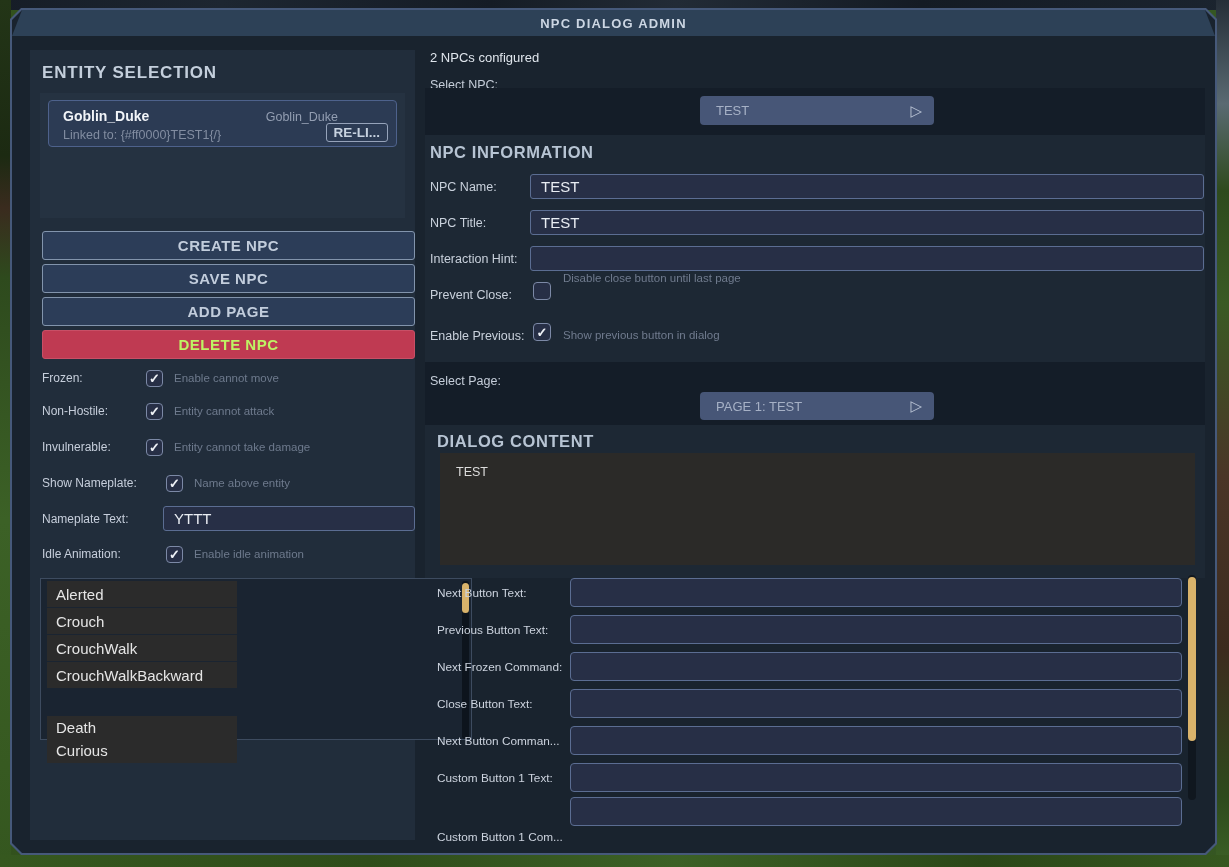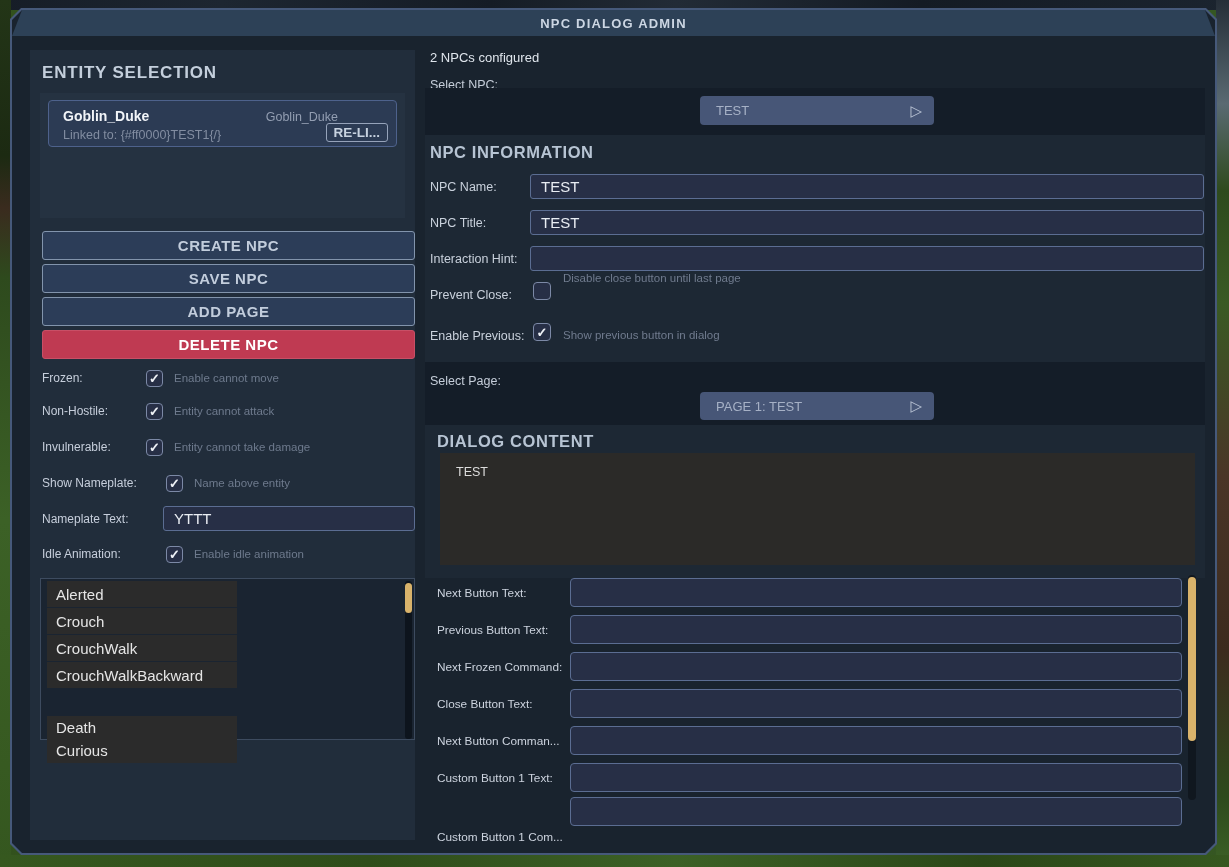--- a/index.html
+++ b/index.html
@@ -39,36 +39,36 @@
     background:#2c3b54; border:1.5px solid #4e628c; border-radius:4px; }
   .entity-name { position:absolute; left:14px; top:7px; font-size:14px; font-weight:bold; color:#f1f4f8; }
   .entity-type { position:absolute; right:58px; top:9px; font-size:12.5px; color:#939eb2; }
   .entity-linked { position:absolute; left:14px; top:27px; font-size:12.5px; color:#828da1; }
   .relink-btn { position:absolute; right:8px; top:22px; font-size:13.5px; font-weight:bold; color:#c7d2e0;
     border:1.5px solid #96a3ba; border-radius:3px; padding:1px 7px; background:transparent; cursor:pointer; }
 
   .lp-btn { position:absolute; left:12px; width:373px; height:29px; background:#2c3d58;
     border:1.5px solid #8294ac; border-radius:3px; color:#c2cddc; font-size:15px; font-weight:bold;
     letter-spacing:.5px; display:flex; align-items:center; justify-content:center; cursor:pointer; }
-  .lp-btn.delete { background:#bf3a52; border-color:#c84f66; color:#ffffff; }
+  .lp-btn.delete { background:#bf3a52; border-color:#c84f66; color:#bef264; }
 
   .chk-row { position:absolute; left:12px; height:18px; display:flex; align-items:center; }
   .chk-label { font-size:12px; color:#c6cedb; width:104px; flex:none; }
   .chk-label.wide { width:124px; }
   .checkbox { width:17px; height:17px; flex:none; background:#272f46; border:1.5px solid #7c89a6;
     border-radius:4px; display:flex; align-items:center; justify-content:center;
     color:#eef1f6; font-size:13px; font-weight:bold; cursor:pointer; }
   .checkbox.unchecked { color:transparent; }
   .chk-hint { font-size:11.5px; color:#6e7a8d; margin-left:11px; }
 
   .text-input { background:#272f46; border:1.5px solid #5b6d92; border-radius:3px;
     color:#e9edf3; font-size:15px; font-family:"Liberation Sans",sans-serif; padding:0 10px; outline:none; }
   .nameplate-input { position:absolute; left:133px; top:456px; width:252px; height:25px; }
 
-  .anim-list { position:absolute; left:10px; top:528px; width:375px; height:162px;
+  .anim-list { position:absolute; left:10px; top:528px; width:432px; height:162px;
     background:#1a2431; border:1px solid #3d4b5f; }
   .anim-item { position:absolute; left:6px; width:190px; height:26px; background:#2b2b2b;
     color:#e5e5e5; font-size:15px; display:flex; align-items:center; padding-left:9px; cursor:pointer; }
   .anim-scroll-track { position:absolute; right:2px; top:2px; width:7px; height:158px; background:#0d141d; border-radius:3px; }
   .anim-scroll-thumb { position:absolute; right:2px; top:4px; width:7px; height:30px; background:#d9b36b; border-radius:4px; cursor:pointer; }
 
   
   .npc-count { position:absolute; left:420px; top:42px; font-size:13px; color:#dfe5ec; }
   .sel-label { position:absolute; left:420px; font-size:12.5px; color:#c5cdd9; }
   .dark-row { position:absolute; left:415px; width:780px; background:#141d28; }

